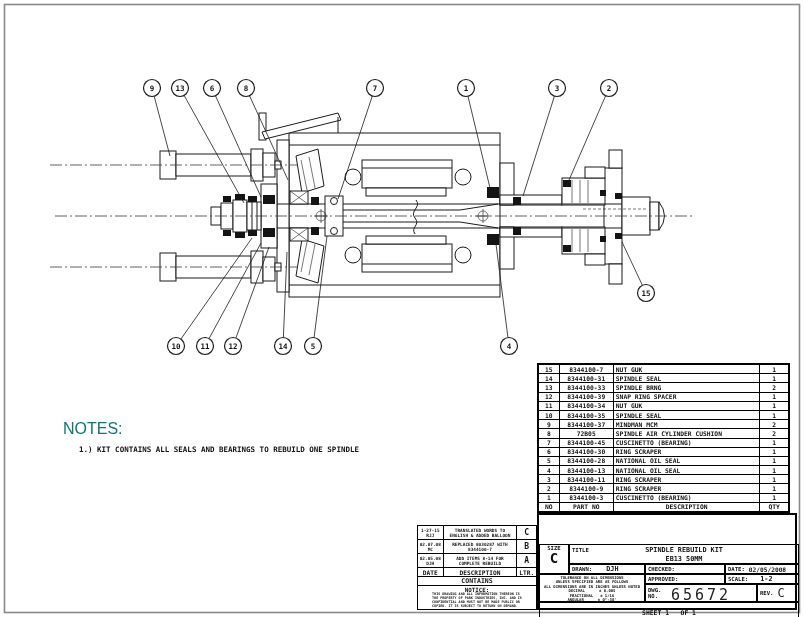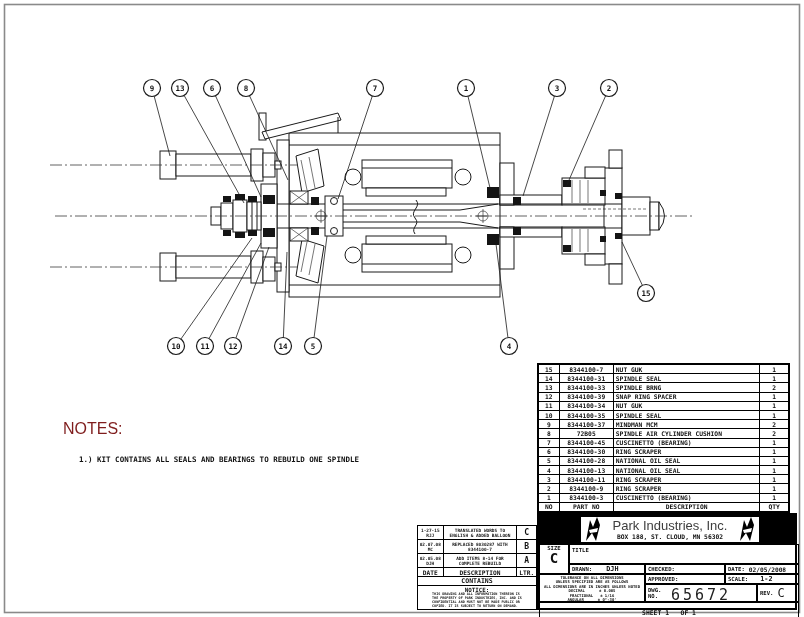--- a/index.html
+++ b/index.html
@@ -10,21 +10,21 @@
 
   
   #dwg{position:absolute;left:0;top:0;}
   .ln{stroke:#1b1b1b;stroke-width:1;fill:none;}
   .pt{stroke:#1b1b1b;stroke-width:1;fill:#fff;}
   .dk{fill:#141414;stroke:none;}
   .cl{stroke:#3a3a3a;stroke-width:0.8;fill:none;stroke-dasharray:12 3 2 3;}
   .thin{stroke:#1b1b1b;stroke-width:0.6;fill:none;}
 
   
-  .notes-title{font-family:"Liberation Sans",sans-serif;font-size:16px;color:#7f1d1d;}
+  .notes-title{font-family:"Liberation Sans",sans-serif;font-size:16px;color:#0f766e;}
   .note-line{font-size:7.5px;font-weight:bold;line-height:15.5px;white-space:pre;}
 
   
   #parts-table{left:537px;top:363px;width:253px;height:150px;border:2px solid #000;
                display:flex;flex-direction:column;background:#fff;}
   .p-row{flex:1;display:flex;border-bottom:1px solid #000;align-items:center;}
   .p-row:last-child{border-bottom:none;}
   .p-c{height:100%;display:flex;align-items:center;justify-content:center;
        font-size:6.3px;font-weight:bold;border-right:1px solid #000;box-sizing:border-box;}
   .p-c1{width:21px;}
@@ -288,21 +288,21 @@
           <circle cx="646" cy="293" r="8.5" fill="#fff" stroke="#1b1b1b" stroke-width="1.2"></circle>
           <text x="646" y="293" text-anchor="middle" dy="2.6" font-size="7.5" font-weight="bold" fill="#111">15</text>
         </g>
       </g>
 
     <rect x="4.5" y="4.5" width="795" height="608" fill="none" stroke="#8a8a8a" stroke-width="1.6"></rect>
   </svg>
 
   <div class="abs" style="left:63px;top:420px;width:300px;">
     <div class="notes-title">NOTES:</div>
-    <div id="notes-list" style="padding-left:16px;margin-top:14px;">
+    <div id="notes-list" style="padding-left:16px;margin-top:4px;">
         <div class="note-line">1.) KIT CONTAINS ALL SEALS AND BEARINGS TO REBUILD ONE SPINDLE</div>
       </div>
   </div>
 
   <div class="abs" id="parts-table">
       <div class="p-row">
         <div class="p-c p-c1">15</div>
         <div class="p-c p-c2">8344100-7</div>
         <div class="p-c p-c3">NUT GUK</div>
         <div class="p-c p-c4">1</div>
@@ -438,43 +438,31 @@
           <div class="r-notice-line">THIS DRAWING AND ALL INFORMATION THEREON IS</div>
           <div class="r-notice-line">THE PROPERTY OF PARK INDUSTRIES, INC. AND IS</div>
           <div class="r-notice-line">CONFIDENTIAL AND MUST NOT BE MADE PUBLIC OR</div>
           <div class="r-notice-line">COPIED. IT IS SUBJECT TO RETURN ON DEMAND.</div>
         </div>
     </div>
   </div>
 
   <div class="abs" id="title-block">
 
-    <div class="tb band">
-      <div class="band-white">
-        <div class="company">Park Industries, Inc.</div>
-        <div class="address">BOX 188, ST. CLOUD, MN 56302</div>
-      </div>
-      <svg class="logo" style="left:44px;" width="20" height="27" viewBox="0 0 20 27">
-        <path d="M3,25 L7,4 L10,11 L14,1 L17,9 L13,25 L9,17 Z" fill="#000"></path>
-        <path d="M6,14 L15,12 L14,16 L7,17 Z" fill="#fff"></path>
-      </svg>
-      <svg class="logo" style="left:198px;" width="20" height="27" viewBox="0 0 20 27">
-        <path d="M3,25 L7,4 L10,11 L14,1 L17,9 L13,25 L9,17 Z" fill="#000"></path>
-        <path d="M6,14 L15,12 L14,16 L7,17 Z" fill="#fff"></path>
-      </svg>
-    </div>
 
     <div class="tb" style="left:0;top:29px;width:30px;height:30px;text-align:center;">
       <div class="lbl">SIZE</div>
       <div style="font-size:14px;font-weight:bold;line-height:14px;">C</div>
     </div>
 
     <div class="tb" style="left:30px;top:29px;width:230px;height:20px;">
       <span class="lbl" style="position:absolute;left:2px;top:2px;">TITLE</span>
       <div style="text-align:center;font-size:6.8px;font-weight:bold;line-height:9px;margin-top:1px;">
+        <div>SPINDLE REBUILD KIT</div>
+        <div>EB13 50MM</div>
       </div>
     </div>
 
     <div class="tb cell-flex" style="left:30px;top:49px;width:76px;height:10px;">
       <span class="lbl">DRAWN:</span>
       <span class="val" style="margin-left:10px;">DJH</span>
     </div>
     <div class="tb cell-flex" style="left:106px;top:49px;width:80px;height:10px;">
       <span class="lbl">CHECKED:</span>
       <span class="val"></span>

